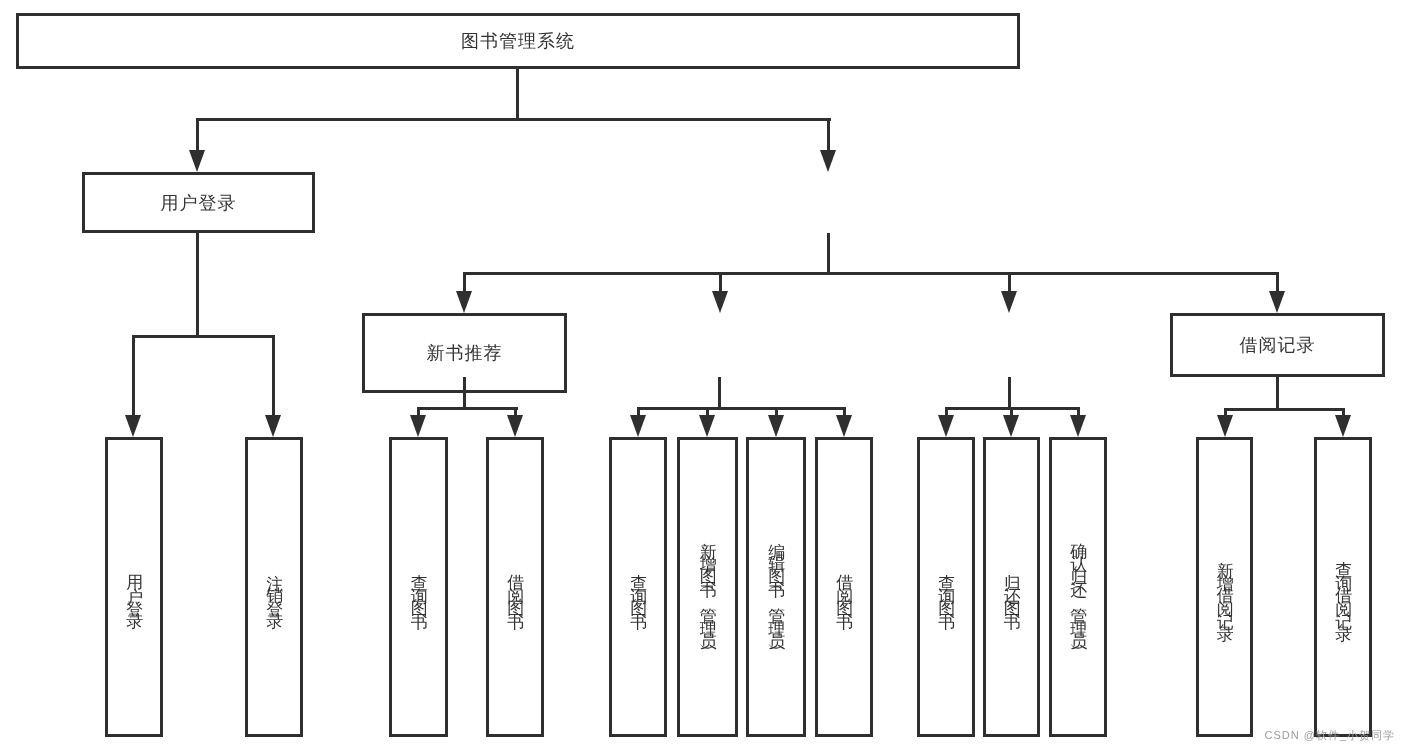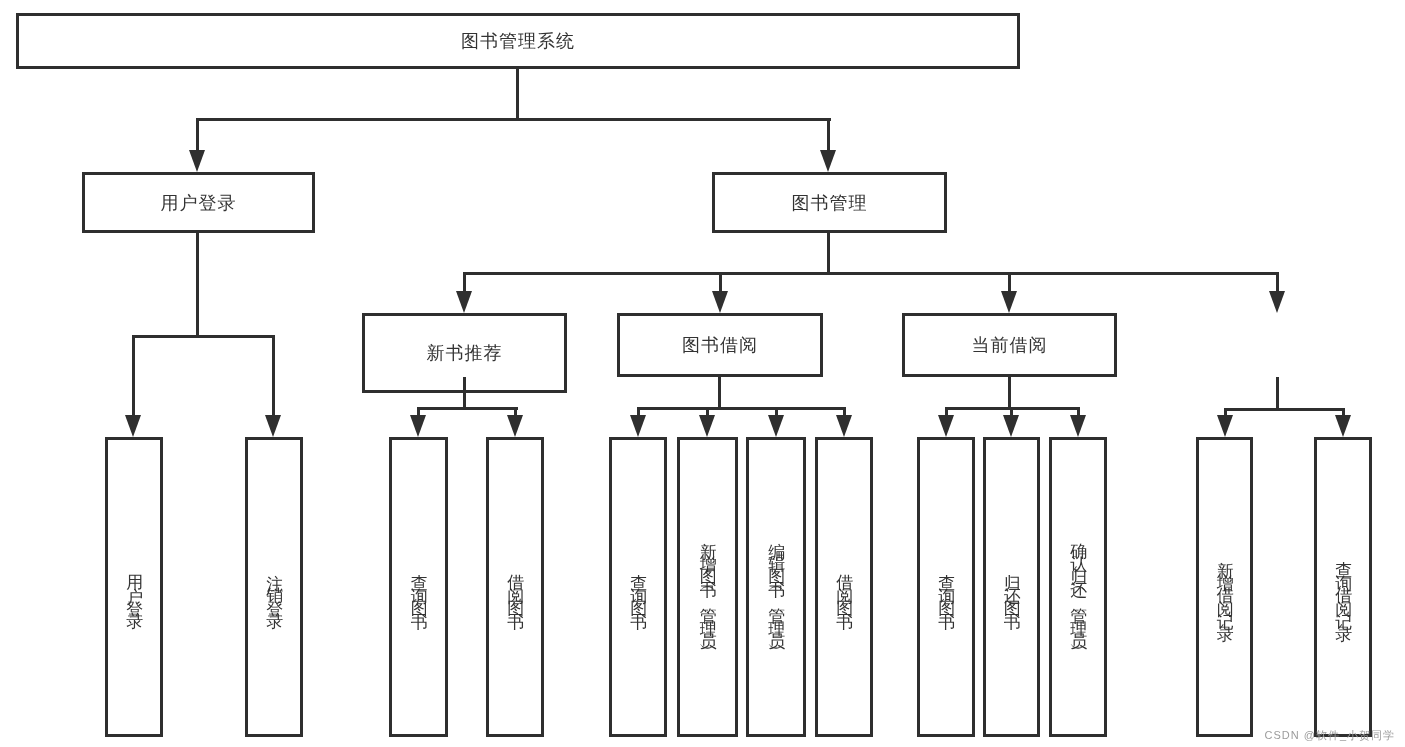--- a/index.html
+++ b/index.html
@@ -29,43 +29,41 @@
   <div class="box hbox root" style="left:16px;top:13px;width:1004px;height:56px">图书管理系统</div>
 
   <div class="vline" style="left:516px;top:69px;height:49px"></div>
   <div class="hline" style="left:196px;top:118px;width:635px"></div>
   <div class="vline" style="left:196px;top:118px;height:36px"></div>
   <div class="arrow" style="left:189px;top:150px"></div>
   <div class="vline" style="left:827px;top:118px;height:36px"></div>
   <div class="arrow" style="left:820px;top:150px"></div>
 
   <div class="box hbox" style="left:82px;top:172px;width:233px;height:61px">用户登录</div>
-  <div class="box hbox" style="left:712px;top:172px;width:235px;height:61px">图书管理</div>
 
   <div class="vline" style="left:196px;top:233px;height:104px"></div>
   <div class="hline" style="left:132px;top:335px;width:143px"></div>
   <div class="vline" style="left:132px;top:335px;height:84px"></div>
   <div class="arrow" style="left:125px;top:415px"></div>
   <div class="vline" style="left:272px;top:335px;height:84px"></div>
   <div class="arrow" style="left:265px;top:415px"></div>
 
   <div class="vline" style="left:827px;top:233px;height:41px"></div>
   <div class="hline" style="left:463px;top:272px;width:816px"></div>
   <div class="vline" style="left:463px;top:272px;height:22px"></div>
   <div class="arrow" style="left:456px;top:291px"></div>
   <div class="vline" style="left:719px;top:272px;height:22px"></div>
   <div class="arrow" style="left:712px;top:291px"></div>
   <div class="vline" style="left:1008px;top:272px;height:22px"></div>
   <div class="arrow" style="left:1001px;top:291px"></div>
   <div class="vline" style="left:1276px;top:272px;height:22px"></div>
   <div class="arrow" style="left:1269px;top:291px"></div>
 
   <div class="box hbox" style="left:362px;top:313px;width:205px;height:80px">新书推荐</div>
-  <div class="box hbox" style="left:617px;top:313px;width:206px;height:64px">图书借阅</div>
-  <div class="box hbox" style="left:902px;top:313px;width:215px;height:64px">当前借阅</div>
+  <div class="box hbox" style="left:1170px;top:313px;width:215px;height:64px">借阅记录</div>
 
   <div class="vline" style="left:463px;top:377px;height:32px"></div>
   <div class="hline" style="left:417px;top:407px;width:101px"></div>
   <div class="vline" style="left:417px;top:407px;height:12px"></div>
   <div class="arrow" style="left:410px;top:415px"></div>
   <div class="vline" style="left:514px;top:407px;height:12px"></div>
   <div class="arrow" style="left:507px;top:415px"></div>
 
   <div class="vline" style="left:718px;top:377px;height:32px"></div>
   <div class="hline" style="left:637px;top:407px;width:209px"></div>

